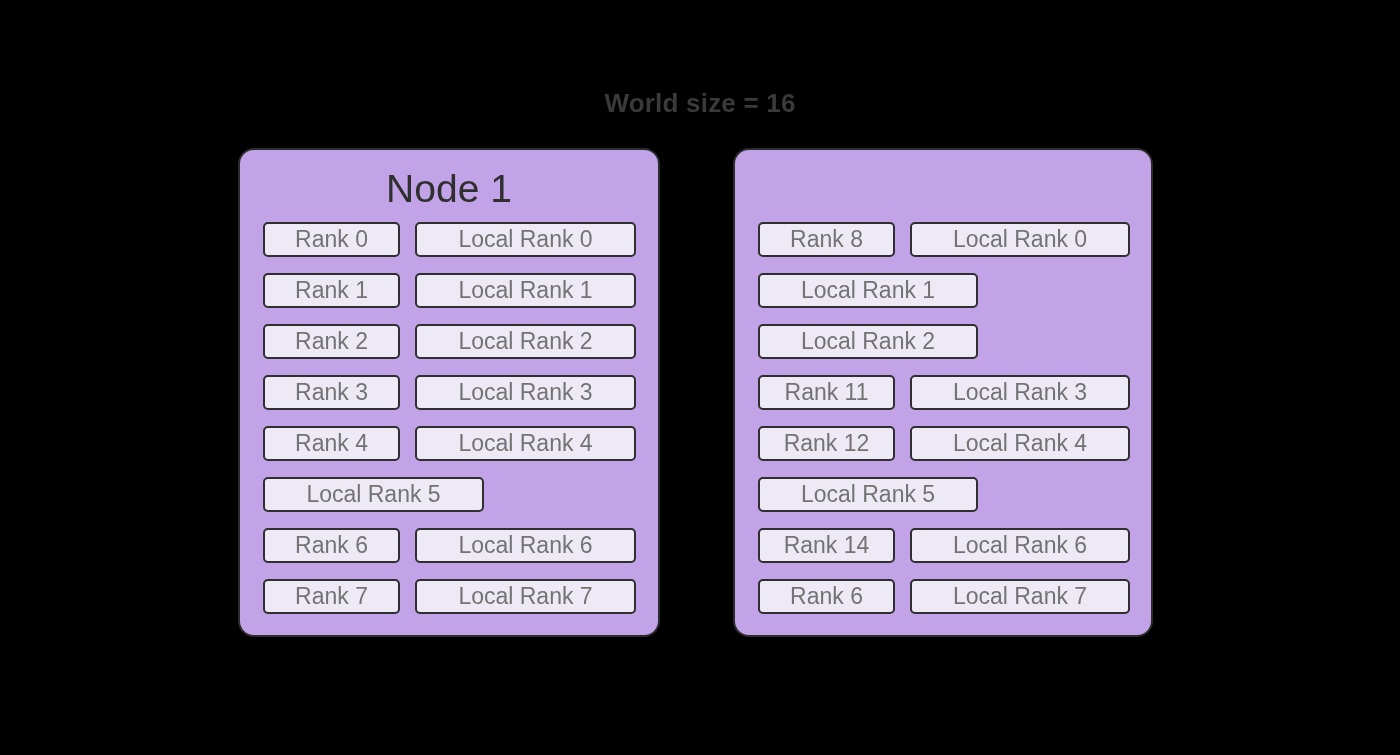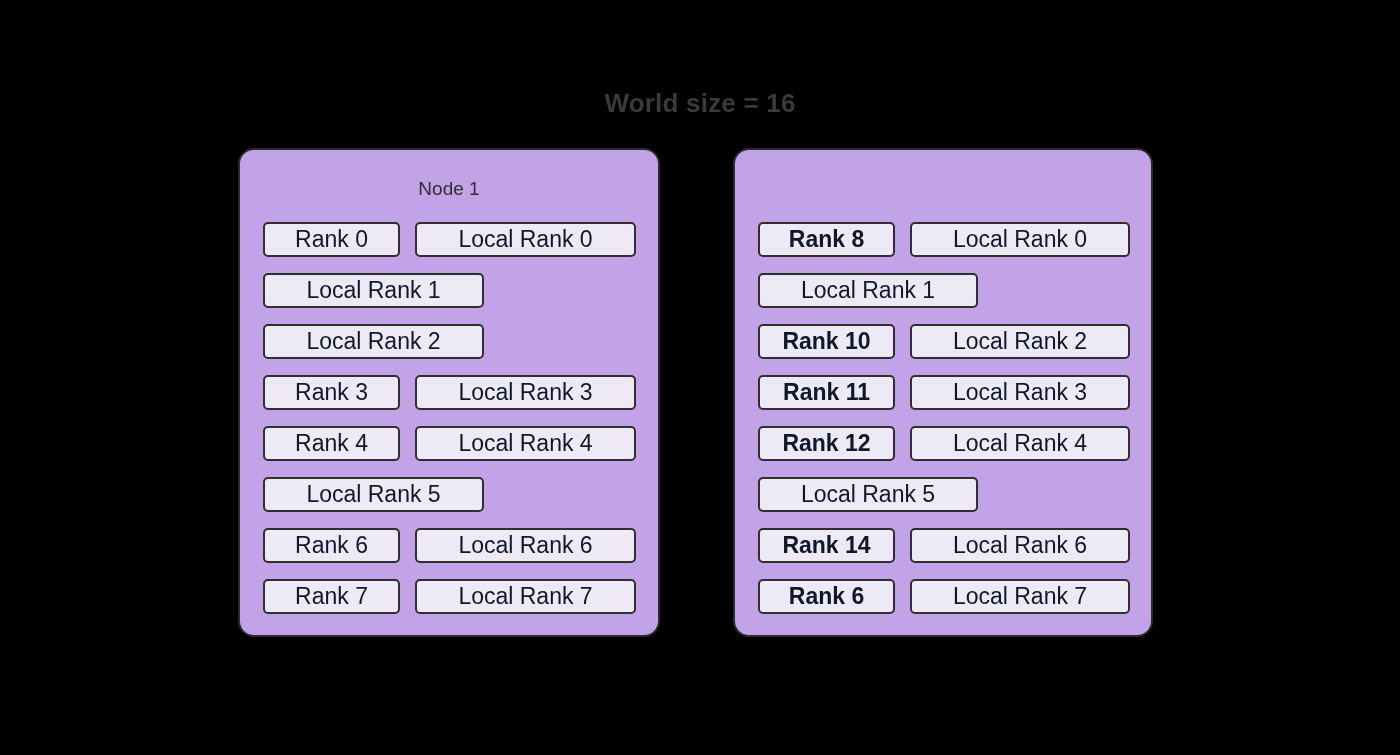--- a/index.html
+++ b/index.html
@@ -65,21 +65,21 @@
     left: 733px;
     width: 420px;
   }
 
   .node-title {
     position: absolute;
     left: 0;
     top: 21px;
     width: 100%;
     text-align: center;
-    font-size: 19px;
+    font-size: 39px;
     font-weight: normal;
     color: #2f2f2f;
     line-height: 36px;
     white-space: nowrap;
   }
 
   .rank-rows {
     position: absolute;
     left: 0;
     top: 72px;
@@ -101,36 +101,35 @@
   .rank-chip {
     box-sizing: border-box;
     height: 35px;
     background: #edeaf6;
     border: 2px solid #2f2f2f;
     border-radius: 5px;
     display: flex;
     align-items: center;
     justify-content: center;
     font-size: 23px;
-    color: #0f172a;
+    color: #737373;
     line-height: 1;
     white-space: nowrap;
   }
 
   .rank-chip.global-rank {
     width: 137px;
     margin-right: 15px;
   }
   .rank-chip.local-rank {
     width: 221px;
   }
 
   .node-2 .rank-chip.global-rank {
     width: 137px;
-    font-weight: bold;
   }
   .node-2 .rank-chip.local-rank {
     width: 220px;
   }
 </style>
 </head>
 <body>
 
 <div id="diagram-root">
 
@@ -139,23 +138,25 @@
   <div class="nodes-layer">
 
     <div class="node-card node-1">
       <div class="node-title">Node 1</div>
       <div class="rank-rows">
         <div class="rank-row">
           <div class="rank-chip global-rank">Rank 0</div>
           <div class="rank-chip local-rank">Local Rank 0</div>
         </div>
         <div class="rank-row">
+          <div class="rank-chip global-rank">Rank 1</div>
           <div class="rank-chip local-rank">Local Rank 1</div>
         </div>
         <div class="rank-row">
+          <div class="rank-chip global-rank">Rank 2</div>
           <div class="rank-chip local-rank">Local Rank 2</div>
         </div>
         <div class="rank-row">
           <div class="rank-chip global-rank">Rank 3</div>
           <div class="rank-chip local-rank">Local Rank 3</div>
         </div>
         <div class="rank-row">
           <div class="rank-chip global-rank">Rank 4</div>
           <div class="rank-chip local-rank">Local Rank 4</div>
         </div>
@@ -176,21 +177,20 @@
     <div class="node-card node-2">
       <div class="rank-rows">
         <div class="rank-row">
           <div class="rank-chip global-rank">Rank 8</div>
           <div class="rank-chip local-rank">Local Rank 0</div>
         </div>
         <div class="rank-row">
           <div class="rank-chip local-rank">Local Rank 1</div>
         </div>
         <div class="rank-row">
-          <div class="rank-chip global-rank">Rank 10</div>
           <div class="rank-chip local-rank">Local Rank 2</div>
         </div>
         <div class="rank-row">
           <div class="rank-chip global-rank">Rank 11</div>
           <div class="rank-chip local-rank">Local Rank 3</div>
         </div>
         <div class="rank-row">
           <div class="rank-chip global-rank">Rank 12</div>
           <div class="rank-chip local-rank">Local Rank 4</div>
         </div>

